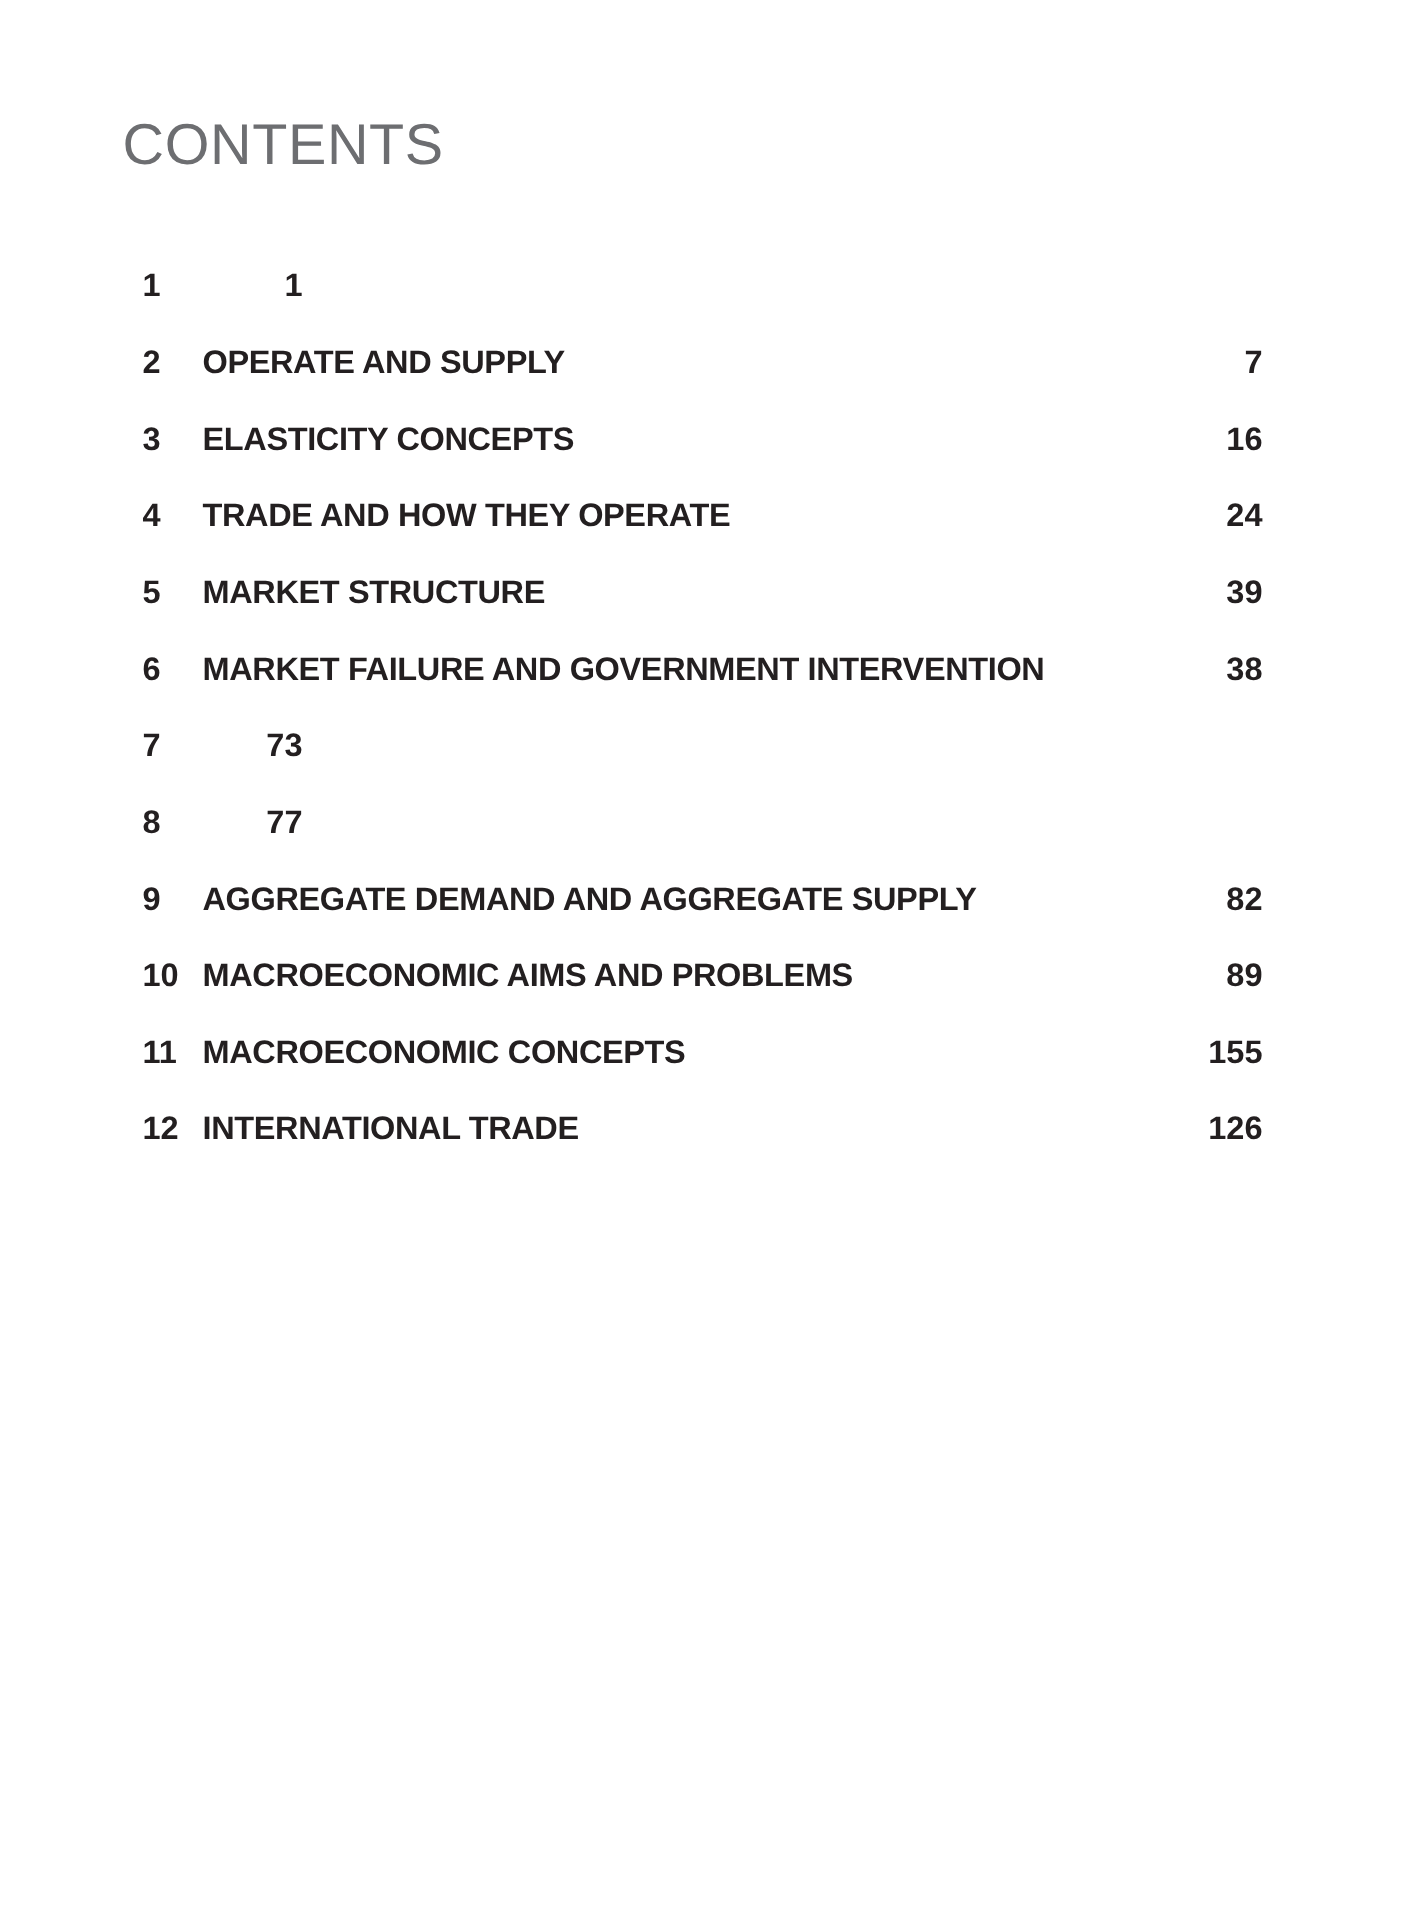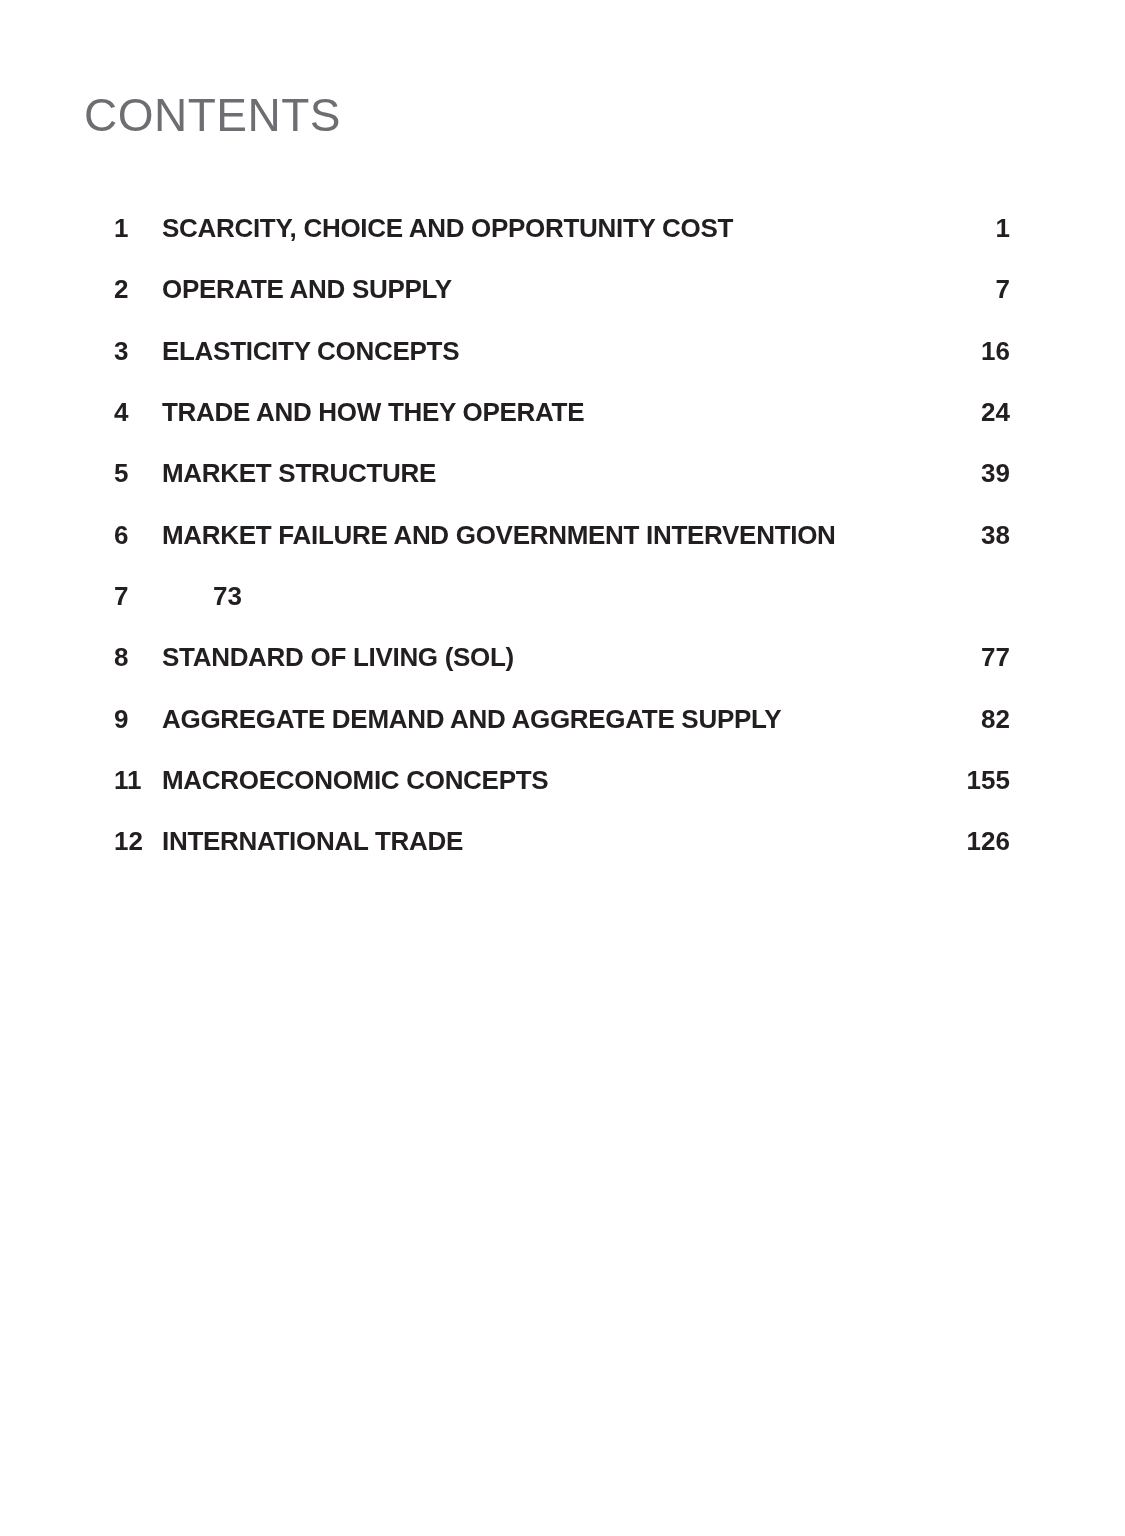--- a/index.html
+++ b/index.html
@@ -1,32 +1,31 @@
 <!DOCTYPE html>
 <html><head>
 <meta charset="utf-8">
 <style>
   html, body { margin:0; padding:0; background:#ffffff; }
   body { width:1125px; height:1536px; position:relative; overflow:hidden; font-family:"Liberation Sans", sans-serif; }
-  .title { position:absolute; left:84px; top:88px; font-size:46px; color:#6d6e71; letter-spacing:0.5px; font-weight:400; }
+  .title { position:absolute; left:98px; top:88px; font-size:46px; color:#6d6e71; letter-spacing:0.5px; font-weight:400; }
   .toc { position:absolute; left:114px; top:198px; width:896px; }
   .row { position:relative; height:61.3px; display:flex; align-items:center; font-size:26px; font-weight:700; color:#231f20; }
   .num { width:48px; }
   .label { flex:1; letter-spacing:-0.3px; }
   .page { text-align:right; width:80px; }
 </style>
 </head>
 <body>
 
 <div class="title">CONTENTS</div>
 
 <div class="toc">
   <div class="row">
       <span class="num">1</span>
-      <span class="label">SCARCITY, CHOICE AND OPPORTUNITY COST</span>
       <span class="page">1</span>
     </div>
   <div class="row">
       <span class="num">2</span>
       <span class="label">OPERATE AND SUPPLY</span>
       <span class="page">7</span>
     </div>
   <div class="row">
       <span class="num">3</span>
       <span class="label">ELASTICITY CONCEPTS</span>
@@ -46,27 +45,31 @@
       <span class="num">6</span>
       <span class="label">MARKET FAILURE AND GOVERNMENT INTERVENTION</span>
       <span class="page">38</span>
     </div>
   <div class="row">
       <span class="num">7</span>
       <span class="page">73</span>
     </div>
   <div class="row">
       <span class="num">8</span>
-      <span class="label">STANDARD OF LIVING (SOL)</span>
       <span class="page">77</span>
     </div>
   <div class="row">
       <span class="num">9</span>
       <span class="label">AGGREGATE DEMAND AND AGGREGATE SUPPLY</span>
       <span class="page">82</span>
+    </div>
+  <div class="row">
+      <span class="num">10</span>
+      <span class="label">MACROECONOMIC AIMS AND PROBLEMS</span>
+      <span class="page">89</span>
     </div>
   <div class="row">
       <span class="num">11</span>
       <span class="label">MACROECONOMIC CONCEPTS</span>
       <span class="page">155</span>
     </div>
   <div class="row">
       <span class="num">12</span>
       <span class="label">INTERNATIONAL TRADE</span>
       <span class="page">126</span>

